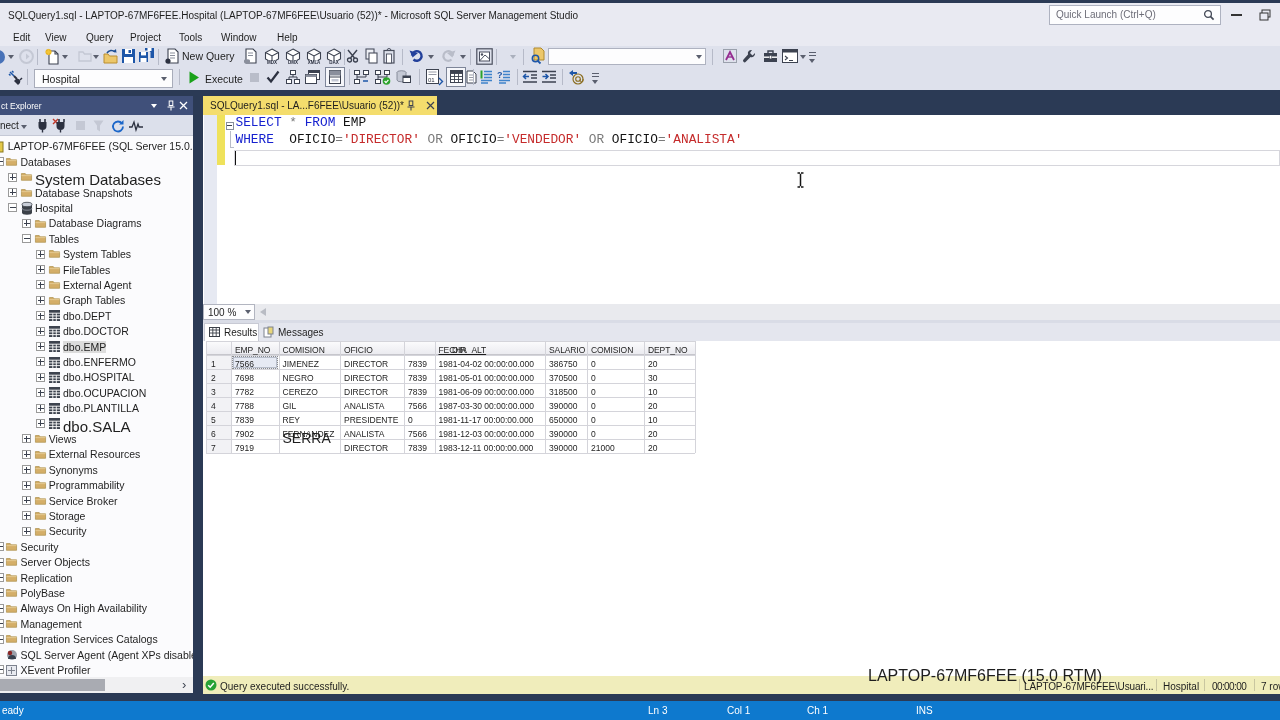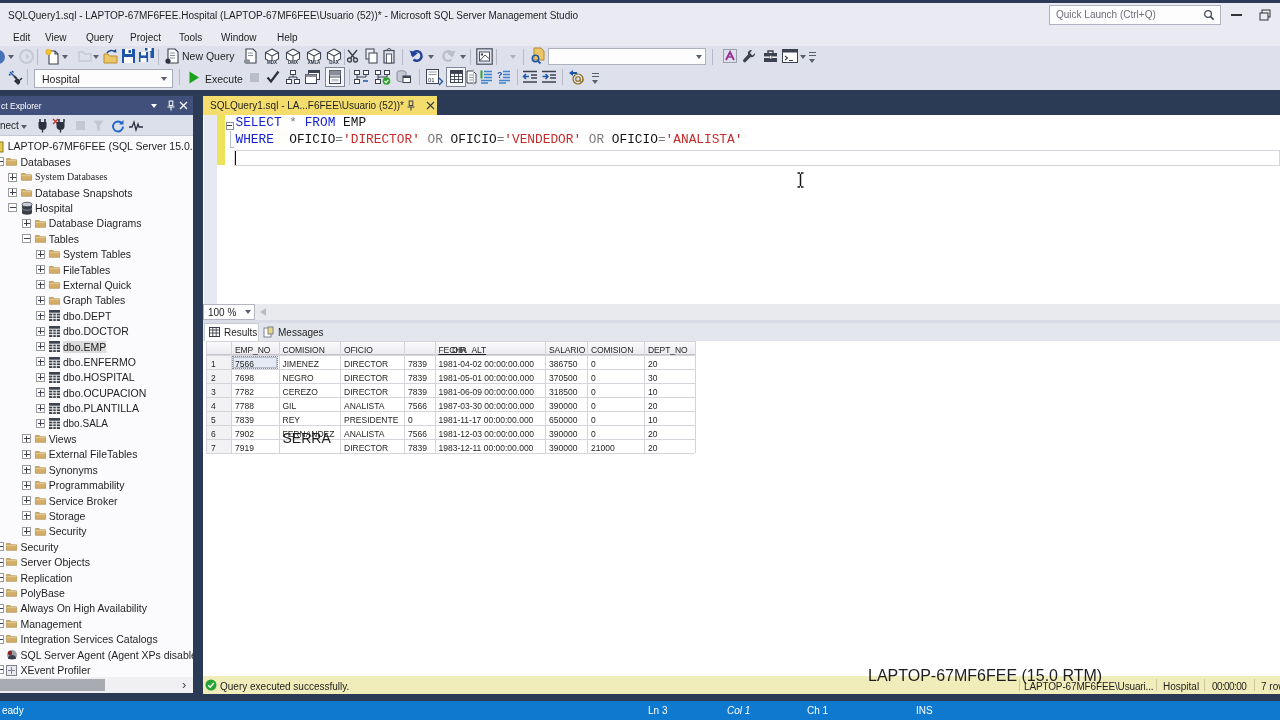--- a/index.html
+++ b/index.html
@@ -342,21 +342,21 @@
         <path d="M0.5 4 h12" stroke="#e7cf9a" stroke-width="1"></path>
       </svg>
 <div class="tx" style="left:20.5px;top:18.7px;font-size:10.5px;color:#1e1e1e;">Databases</div>
 <div class="abs" style="left:8px;top:35.5px;width:9px;height:9px;background:#fff;border:1px solid #9a9a9a;"></div>
       <div class="abs" style="left:9.5px;top:39.5px;width:6px;height:1px;background:#3c4250;"></div>
       <div class="abs" style="left:12px;top:37.0px;width:1px;height:6px;background:#3c4250;"></div>
 <svg style="left:20.5px;top:35.3px;" width="11" height="9" viewBox="0 0 13 10">
         <path d="M0.5 1.5 h4.5 l1 1.5 h6.5 v6.5 h-12z" fill="#d4ae68" stroke="#a98d47" stroke-width="0.8"></path>
         <path d="M0.5 4 h12" stroke="#e7cf9a" stroke-width="1"></path>
       </svg>
-<div class="tx" style="left:35px;top:34.099999999999994px;font-size:10px;color:#1e1e1e;font-family:Liberation Serif, serif;">System Databases</div>
+<div class="tx" style="left:35px;top:34.099999999999994px;font-size:15px;color:#1e1e1e;">System Databases</div>
 <div class="abs" style="left:8px;top:50.900000000000006px;width:9px;height:9px;background:#fff;border:1px solid #9a9a9a;"></div>
       <div class="abs" style="left:9.5px;top:54.900000000000006px;width:6px;height:1px;background:#3c4250;"></div>
       <div class="abs" style="left:12px;top:52.400000000000006px;width:1px;height:6px;background:#3c4250;"></div>
 <svg style="left:20.5px;top:50.7px;" width="11" height="9" viewBox="0 0 13 10">
         <path d="M0.5 1.5 h4.5 l1 1.5 h6.5 v6.5 h-12z" fill="#d4ae68" stroke="#a98d47" stroke-width="0.8"></path>
         <path d="M0.5 4 h12" stroke="#e7cf9a" stroke-width="1"></path>
       </svg>
 <div class="tx" style="left:35px;top:49.5px;font-size:10.5px;color:#1e1e1e;">Database Snapshots</div>
 <div class="abs" style="left:8px;top:66.3px;width:9px;height:9px;background:#fff;border:1px solid #9a9a9a;"></div>
       <div class="abs" style="left:9.5px;top:70.3px;width:6px;height:1px;background:#3c4250;"></div>
@@ -397,21 +397,21 @@
         <path d="M0.5 4 h12" stroke="#e7cf9a" stroke-width="1"></path>
       </svg>
 <div class="tx" style="left:63px;top:126.5px;font-size:10.5px;color:#1e1e1e;">FileTables</div>
 <div class="abs" style="left:36px;top:143.29999999999998px;width:9px;height:9px;background:#fff;border:1px solid #9a9a9a;"></div>
       <div class="abs" style="left:37.5px;top:147.29999999999998px;width:6px;height:1px;background:#3c4250;"></div>
       <div class="abs" style="left:40px;top:144.79999999999998px;width:1px;height:6px;background:#3c4250;"></div>
 <svg style="left:48.5px;top:143.1px;" width="11" height="9" viewBox="0 0 13 10">
         <path d="M0.5 1.5 h4.5 l1 1.5 h6.5 v6.5 h-12z" fill="#d4ae68" stroke="#a98d47" stroke-width="0.8"></path>
         <path d="M0.5 4 h12" stroke="#e7cf9a" stroke-width="1"></path>
       </svg>
-<div class="tx" style="left:63px;top:141.9px;font-size:10.5px;color:#1e1e1e;">External Quick</div>
+<div class="tx" style="left:63px;top:141.9px;font-size:10.5px;color:#1e1e1e;">External Agent</div>
 <div class="abs" style="left:36px;top:158.7px;width:9px;height:9px;background:#fff;border:1px solid #9a9a9a;"></div>
       <div class="abs" style="left:37.5px;top:162.7px;width:6px;height:1px;background:#3c4250;"></div>
       <div class="abs" style="left:40px;top:160.2px;width:1px;height:6px;background:#3c4250;"></div>
 <svg style="left:48.5px;top:158.5px;" width="11" height="9" viewBox="0 0 13 10">
         <path d="M0.5 1.5 h4.5 l1 1.5 h6.5 v6.5 h-12z" fill="#d4ae68" stroke="#a98d47" stroke-width="0.8"></path>
         <path d="M0.5 4 h12" stroke="#e7cf9a" stroke-width="1"></path>
       </svg>
 <div class="tx" style="left:63px;top:157.3px;font-size:10.5px;color:#1e1e1e;">Graph Tables</div>
 <div class="abs" style="left:36px;top:174.1px;width:9px;height:9px;background:#fff;border:1px solid #9a9a9a;"></div>
       <div class="abs" style="left:37.5px;top:178.1px;width:6px;height:1px;background:#3c4250;"></div>
@@ -469,37 +469,37 @@
         <path d="M0 3.2 h11 M0 5.9 h11 M0 8.6 h11 M3.8 3.2 v7.8 M7.3 3.2 v7.8" stroke="#fff" stroke-width="0.9"></path>
       </svg>
 <div class="tx" style="left:63px;top:265.1px;font-size:10.5px;color:#1e1e1e;">dbo.PLANTILLA</div>
 <div class="abs" style="left:36px;top:281.9px;width:9px;height:9px;background:#fff;border:1px solid #9a9a9a;"></div>
       <div class="abs" style="left:37.5px;top:285.9px;width:6px;height:1px;background:#3c4250;"></div>
       <div class="abs" style="left:40px;top:283.4px;width:1px;height:6px;background:#3c4250;"></div>
 <svg style="left:48.5px;top:281.2px;" width="11" height="11" viewBox="0 0 11 11">
         <rect x="0" y="0" width="11" height="11" fill="#3d434e"></rect>
         <path d="M0 3.2 h11 M0 5.9 h11 M0 8.6 h11 M3.8 3.2 v7.8 M7.3 3.2 v7.8" stroke="#fff" stroke-width="0.9"></path>
       </svg>
-<div class="tx" style="left:63px;top:280.5px;font-size:10px;color:#1e1e1e;">dbo.SALA</div>
+<div class="tx" style="left:63px;top:280.5px;font-size:15px;color:#1e1e1e;">dbo.SALA</div>
 <div class="abs" style="left:22px;top:297.3px;width:9px;height:9px;background:#fff;border:1px solid #9a9a9a;"></div>
       <div class="abs" style="left:23.5px;top:301.3px;width:6px;height:1px;background:#3c4250;"></div>
       <div class="abs" style="left:26px;top:298.8px;width:1px;height:6px;background:#3c4250;"></div>
 <svg style="left:34.5px;top:297.1px;" width="11" height="9" viewBox="0 0 13 10">
         <path d="M0.5 1.5 h4.5 l1 1.5 h6.5 v6.5 h-12z" fill="#d4ae68" stroke="#a98d47" stroke-width="0.8"></path>
         <path d="M0.5 4 h12" stroke="#e7cf9a" stroke-width="1"></path>
       </svg>
 <div class="tx" style="left:48.7px;top:295.90000000000003px;font-size:10.5px;color:#1e1e1e;">Views</div>
 <div class="abs" style="left:22px;top:312.7px;width:9px;height:9px;background:#fff;border:1px solid #9a9a9a;"></div>
       <div class="abs" style="left:23.5px;top:316.7px;width:6px;height:1px;background:#3c4250;"></div>
       <div class="abs" style="left:26px;top:314.2px;width:1px;height:6px;background:#3c4250;"></div>
 <svg style="left:34.5px;top:312.5px;" width="11" height="9" viewBox="0 0 13 10">
         <path d="M0.5 1.5 h4.5 l1 1.5 h6.5 v6.5 h-12z" fill="#d4ae68" stroke="#a98d47" stroke-width="0.8"></path>
         <path d="M0.5 4 h12" stroke="#e7cf9a" stroke-width="1"></path>
       </svg>
-<div class="tx" style="left:48.7px;top:311.3px;font-size:10.5px;color:#1e1e1e;">External FileTables</div>
+<div class="tx" style="left:48.7px;top:311.3px;font-size:10.5px;color:#1e1e1e;">External Resources</div>
 <div class="abs" style="left:22px;top:328.1px;width:9px;height:9px;background:#fff;border:1px solid #9a9a9a;"></div>
       <div class="abs" style="left:23.5px;top:332.1px;width:6px;height:1px;background:#3c4250;"></div>
       <div class="abs" style="left:26px;top:329.6px;width:1px;height:6px;background:#3c4250;"></div>
 <svg style="left:34.5px;top:327.90000000000003px;" width="11" height="9" viewBox="0 0 13 10">
         <path d="M0.5 1.5 h4.5 l1 1.5 h6.5 v6.5 h-12z" fill="#d4ae68" stroke="#a98d47" stroke-width="0.8"></path>
         <path d="M0.5 4 h12" stroke="#e7cf9a" stroke-width="1"></path>
       </svg>
 <div class="tx" style="left:48.7px;top:326.70000000000005px;font-size:10.5px;color:#1e1e1e;">Synonyms</div>
 <div class="abs" style="left:22px;top:343.5px;width:9px;height:9px;background:#fff;border:1px solid #9a9a9a;"></div>
       <div class="abs" style="left:23.5px;top:347.5px;width:6px;height:1px;background:#3c4250;"></div>
@@ -760,15 +760,15 @@
 <div class="abs" style="left:1156px;top:679px;width:1px;height:12px;background:#c9c6a0;"></div>
 <div class="tx" style="left:1163px;top:681px;font-size:10px;color:#1e1e1e;">Hospital</div>
 <div class="abs" style="left:1204px;top:679px;width:1px;height:12px;background:#c9c6a0;"></div>
 <div class="tx" style="left:1212px;top:681px;font-size:10px;letter-spacing:-0.6px;color:#1e1e1e;">00:00:00</div>
 <div class="abs" style="left:1254px;top:679px;width:1px;height:12px;background:#c9c6a0;"></div>
 <div class="tx" style="left:1261px;top:681px;font-size:10px;color:#1e1e1e;">7 rows</div>
 
 <div class="abs" style="left:0;top:701px;width:1280px;height:19px;background:#0e79ce;"></div>
 <div class="tx" style="left:2px;top:705px;font-size:10px;color:#fff;">eady</div>
 <div class="tx" style="left:648px;top:705px;font-size:10px;color:#fff;">Ln 3</div>
-<div class="tx" style="left:727px;top:705px;font-size:10px;color:#fff;font-style:italic;">Col 1</div>
+<div class="tx" style="left:727px;top:705px;font-size:10px;color:#fff;">Col 1</div>
 <div class="tx" style="left:807px;top:705px;font-size:10px;color:#fff;">Ch 1</div>
 <div class="tx" style="left:916px;top:705px;font-size:10px;color:#fff;">INS</div>
 
 </body></html>

